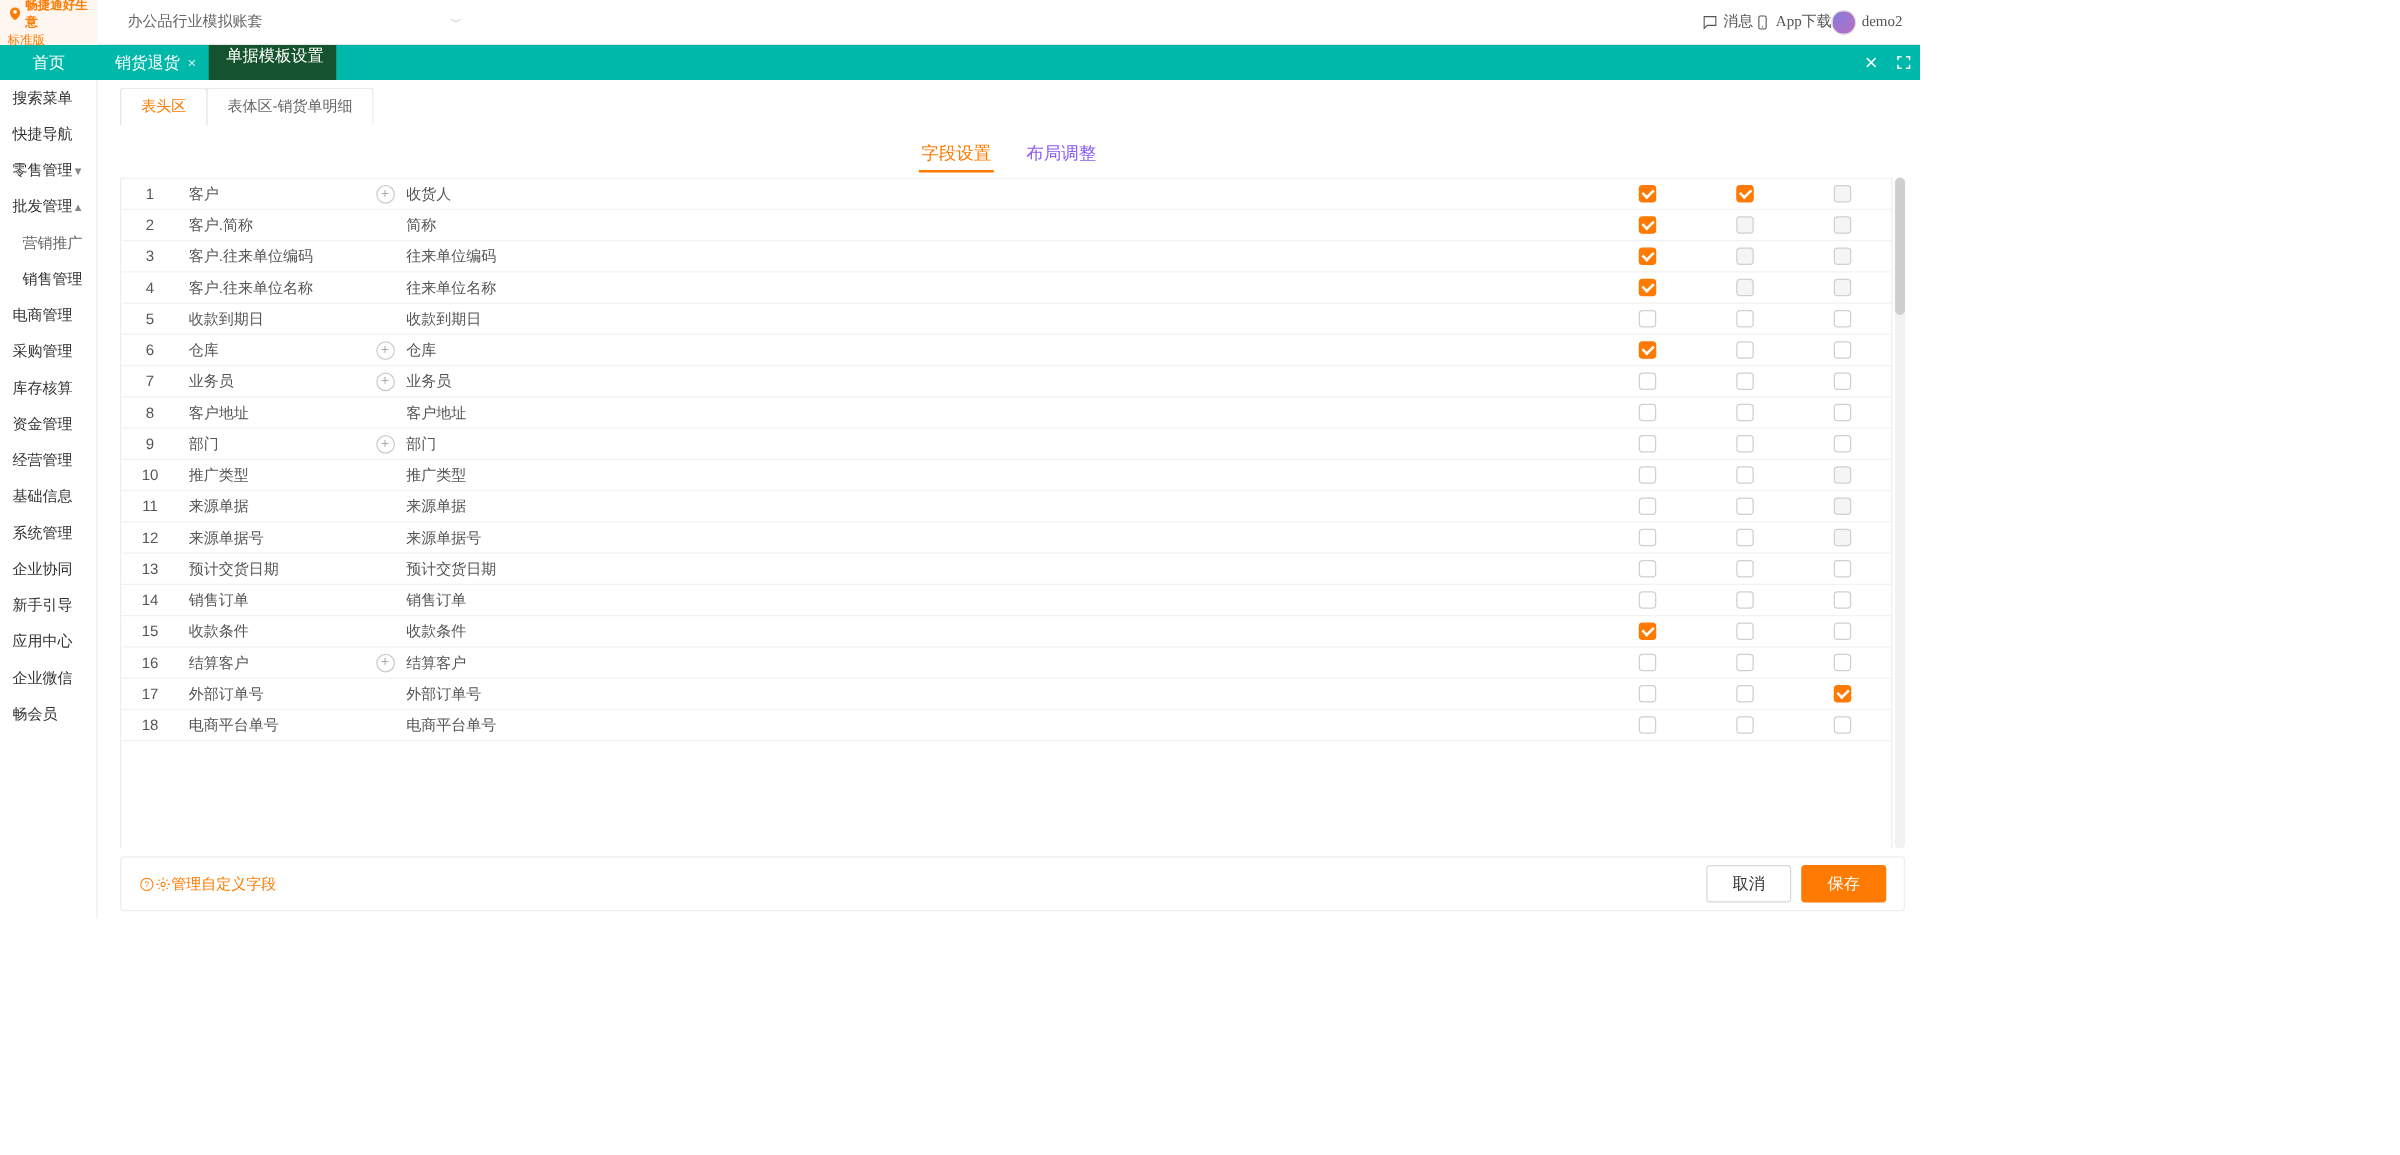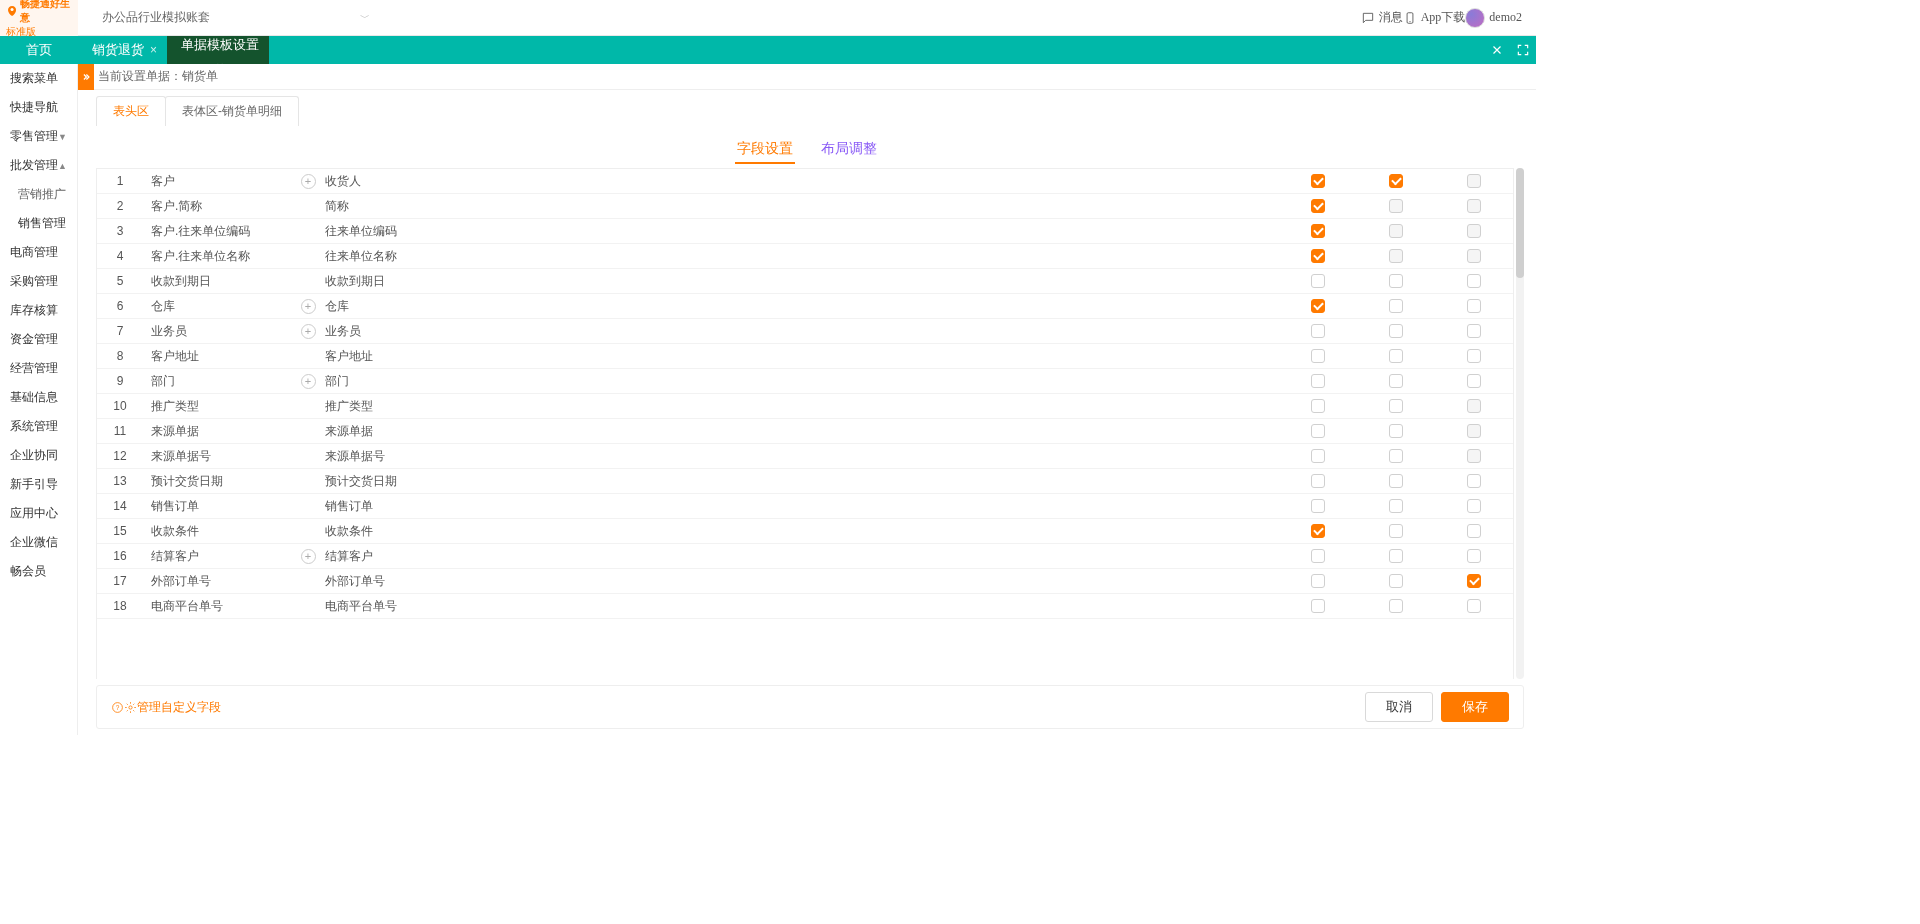--- a/index.html
+++ b/index.html
@@ -200,28 +200,20 @@
       </div>
       <div class="side-item">
         <span>企业微信</span>
       </div>
       <div class="side-item">
         <span>畅会员</span>
       </div>
     </div>
 
   <div class="main">
-    <div class="crumb">
-      <div class="crumb-handle">
-        <svg viewBox="0 0 24 24">
-            <path d="M7 6l6 6-6 6M13 6l6 6-6 6" fill="none" stroke-width="3"></path>
-          </svg>
-      </div>
-      <span class="crumb-text"><span>当前设置单据：</span><span>销货单</span></span>
-    </div>
 
     <div class="panel">
       <div class="inner-tabs" id="inner-tabs-host">
           <div class="inner-tab active">表头区</div>
           <div class="inner-tab">表体区-销货单明细</div>
         </div>
       <div class="sub-tabs" id="sub-tabs-host">
           <div class="sub-tab active">字段设置</div>
           <div class="sub-tab">布局调整</div>
         </div>

